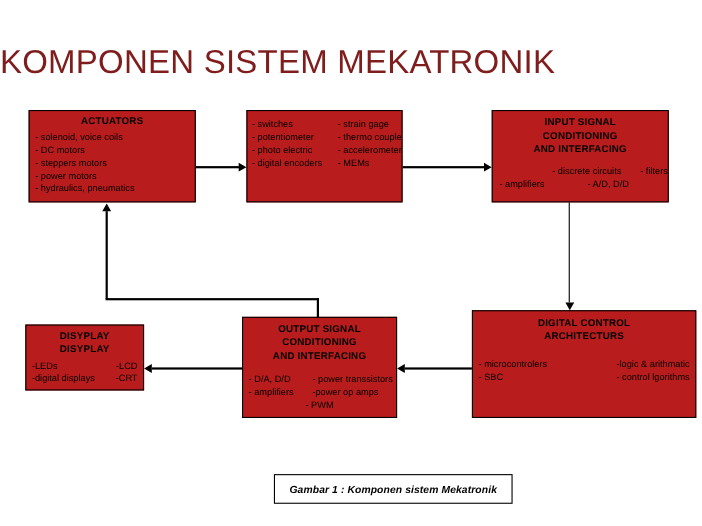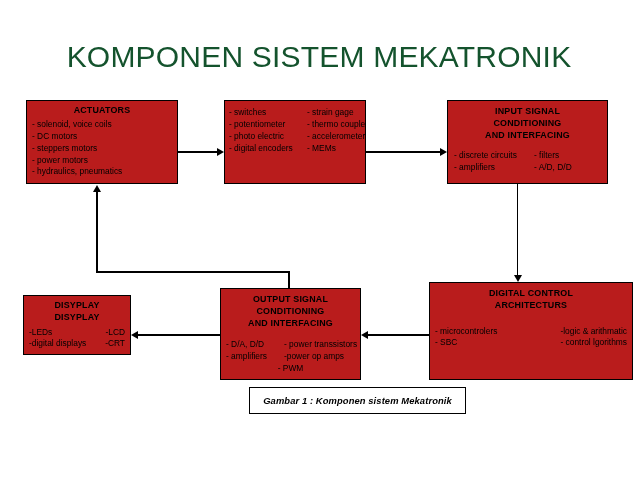--- a/index.html
+++ b/index.html
@@ -18,25 +18,25 @@
     position: relative;
     width: 638px;
     height: 478px;
     background: #ffffff;
   }
   #title {
     position: absolute;
     left: 0;
     top: 40px;
     width: 638px;
-    text-align: center;
+    text-align: left;
     font-size: 30px;
     font-weight: 400;
     letter-spacing: 0.2px;
-    color: #14532d;
+    color: #7f1d1d;
     white-space: nowrap;
   }
 
   .box {
     position: absolute;
     box-sizing: border-box;
     border: 1.6px solid #000000;
     background: #b91c1c;
     font-size: 8.4px;
     line-height: 1.42;
@@ -89,21 +89,21 @@
   }
   .arrow-u {
     border-left: 4.2px solid transparent;
     border-right: 4.2px solid transparent;
     border-bottom: 7px solid #000000;
   }
 
   #caption-box {
     position: absolute;
     left: 249px;
-    top: 387px;
+    top: 431px;
     width: 217px;
     height: 27px;
     box-sizing: border-box;
     border: 1.4px solid #000000;
     background: #ffffff;
     display: flex;
     align-items: center;
     justify-content: center;
   }
   #caption-text {
@@ -152,21 +152,21 @@
       </div>
     </div>
   </div>
 
   <div class="box" style="left:447px; top:100px; width:161px; height:84px; padding:5px 6px 0 6px;">
     <div class="bt">INPUT SIGNAL</div>
     <div class="bt">CONDITIONING</div>
     <div class="bt">AND INTERFACING</div>
     <div class="body" style="margin-top:9px;">
       <div class="row2">
-        <div class="c1 line" style="width:80px;">- discrete circuits</div>
+        <div class="c1 line" style="width:80px;margin-left:48px;">- discrete circuits</div>
         <div class="c2 line">- filters</div>
       </div>
       <div class="row2">
         <div class="c1 line" style="width:80px;">- amplifiers</div>
         <div class="c2 line">- A/D, D/D</div>
       </div>
     </div>
   </div>
 
   <div class="box" style="left:429px; top:282px; width:204px; height:98px; padding:5px 5px 0 5px;">

